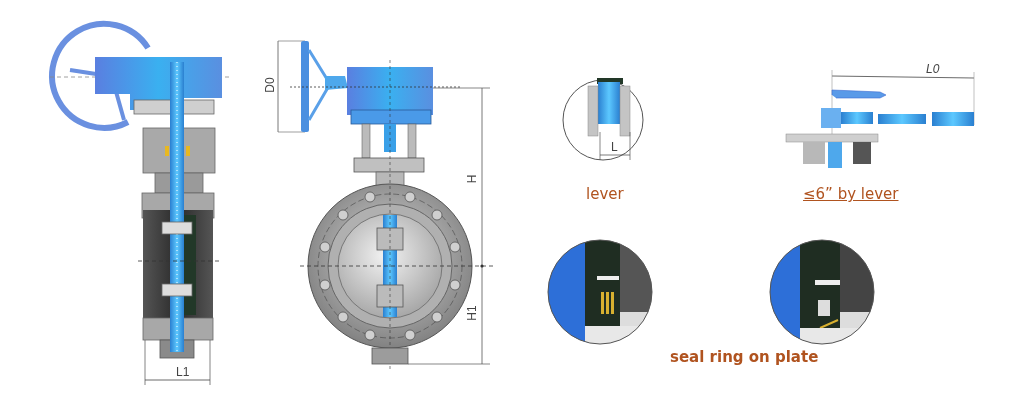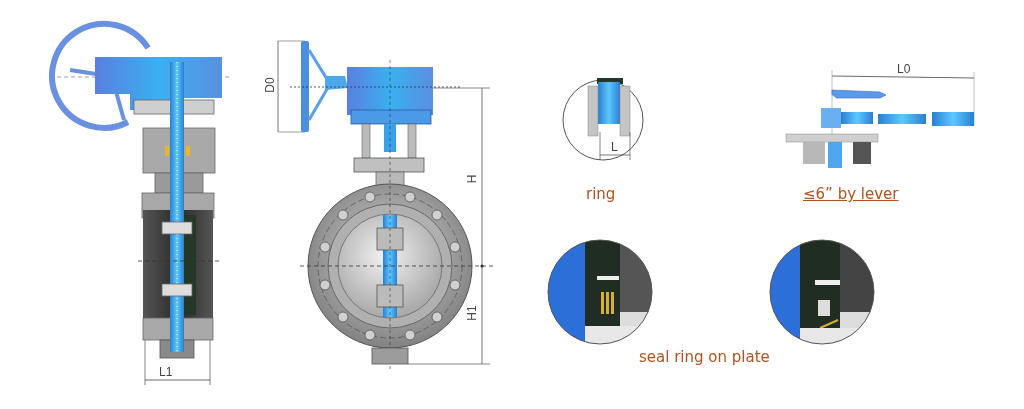--- a/index.html
+++ b/index.html
@@ -178,22 +178,22 @@
       <rect x="840" y="240" width="34" height="72" fill="#444"></rect>
       <rect x="815" y="280" width="25" height="5" fill="#eee"></rect>
       <rect x="818" y="300" width="12" height="16" fill="#ddd"></rect>
       <path d="M820,328 L838,320" stroke="#d8b030" stroke-width="2"></path>
       <rect x="800" y="328" width="74" height="18" fill="#e8e8e8"></rect>
     </g>
     <circle cx="822" cy="292" r="52" fill="none" stroke="#555" stroke-width="1"></circle>
   </g>
 </svg>
 
-<div class="dim" style="left:159px; top:365px;">L1</div>
+<div class="dim" style="left:176px; top:365px;">L1</div>
 <div class="dim" style="left:262px; top:78px; transform:rotate(-90deg);">D0</div>
 <div class="dim" style="left:468px; top:172px; transform:rotate(-90deg);">H</div>
 <div class="dim" style="left:464px; top:306px; transform:rotate(-90deg);">H1</div>
 <div class="dim" style="left:611px; top:140px;">L</div>
-<div class="dim" style="left:897px; top:62px;">L0</div>
+<div class="dim" style="left:926px; top:62px;font-style:italic;">L0</div>
 
-<div class="caption" style="left:586px; top:185px;">ring</div>
+<div class="caption" style="left:586px; top:185px;">lever</div>
 <div class="caption" style="left:803px; top:185px;text-decoration:underline;">≤6”  by lever</div>
-<div class="caption" style="left:639px; top:348px;">seal ring on plate</div>
+<div class="caption" style="left:670px; top:348px;font-weight:bold;">seal ring on plate</div>
 
 </body></html>

